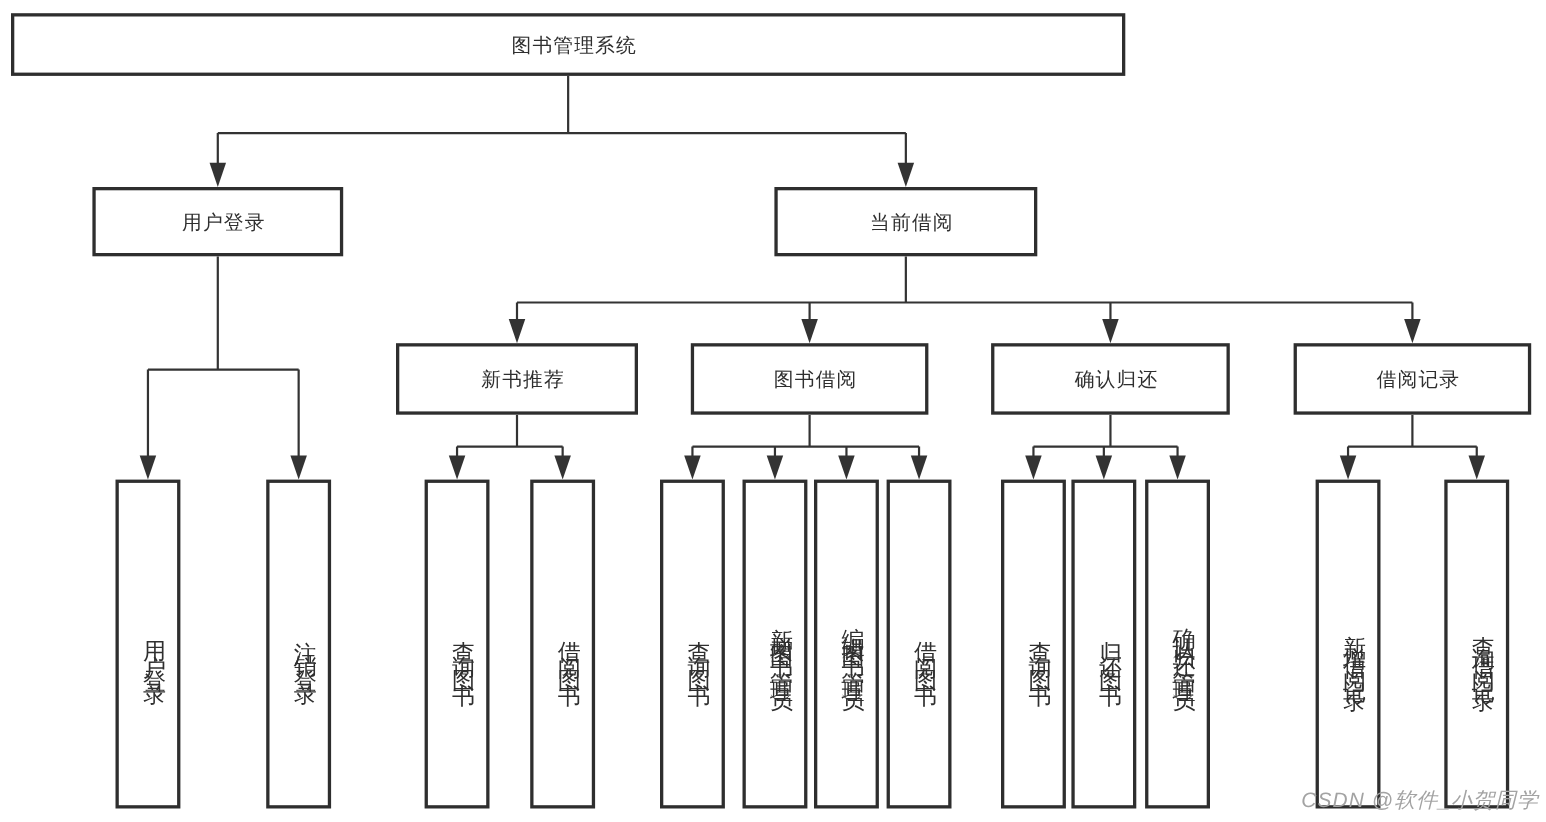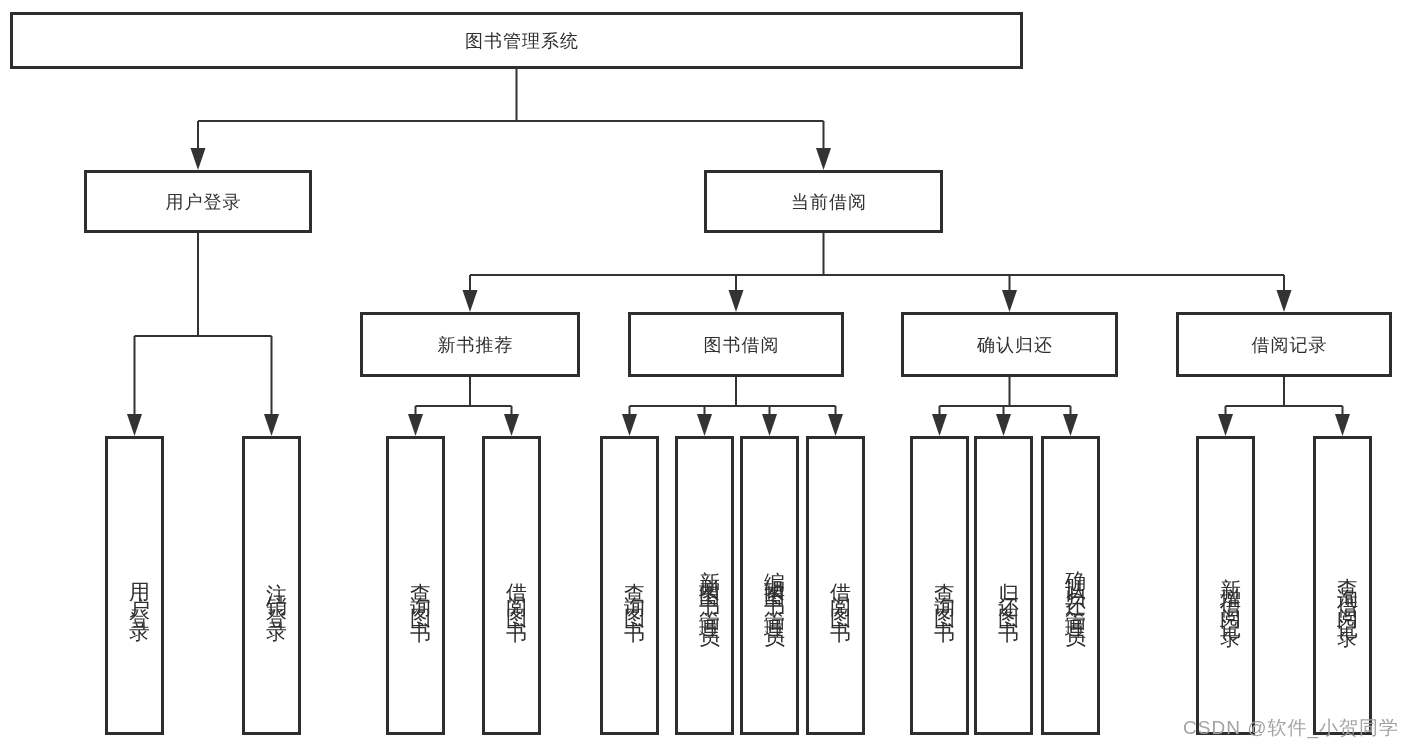--- a/index.html
+++ b/index.html
@@ -32,20 +32,21 @@
   }
   .vlabel.len6{letter-spacing:10px;margin-bottom:-10px;}
   .vlabel.len9{letter-spacing:8px;margin-bottom:-8px;}
   .watermark{
     position:absolute;
     top:715px;right:6px;
     font-size:19px;
     color:#a3a3a3;
     letter-spacing:1px;
     white-space:nowrap;
+    font-style:italic;
   }
 </style>
 </head>
 <body>
 
 <div class="canvas">
 
   <svg class="connectors" viewBox="0 0 1405 747" xmlns="http://www.w3.org/2000/svg">
     <g stroke="#333333" stroke-width="2" fill="none">
 

